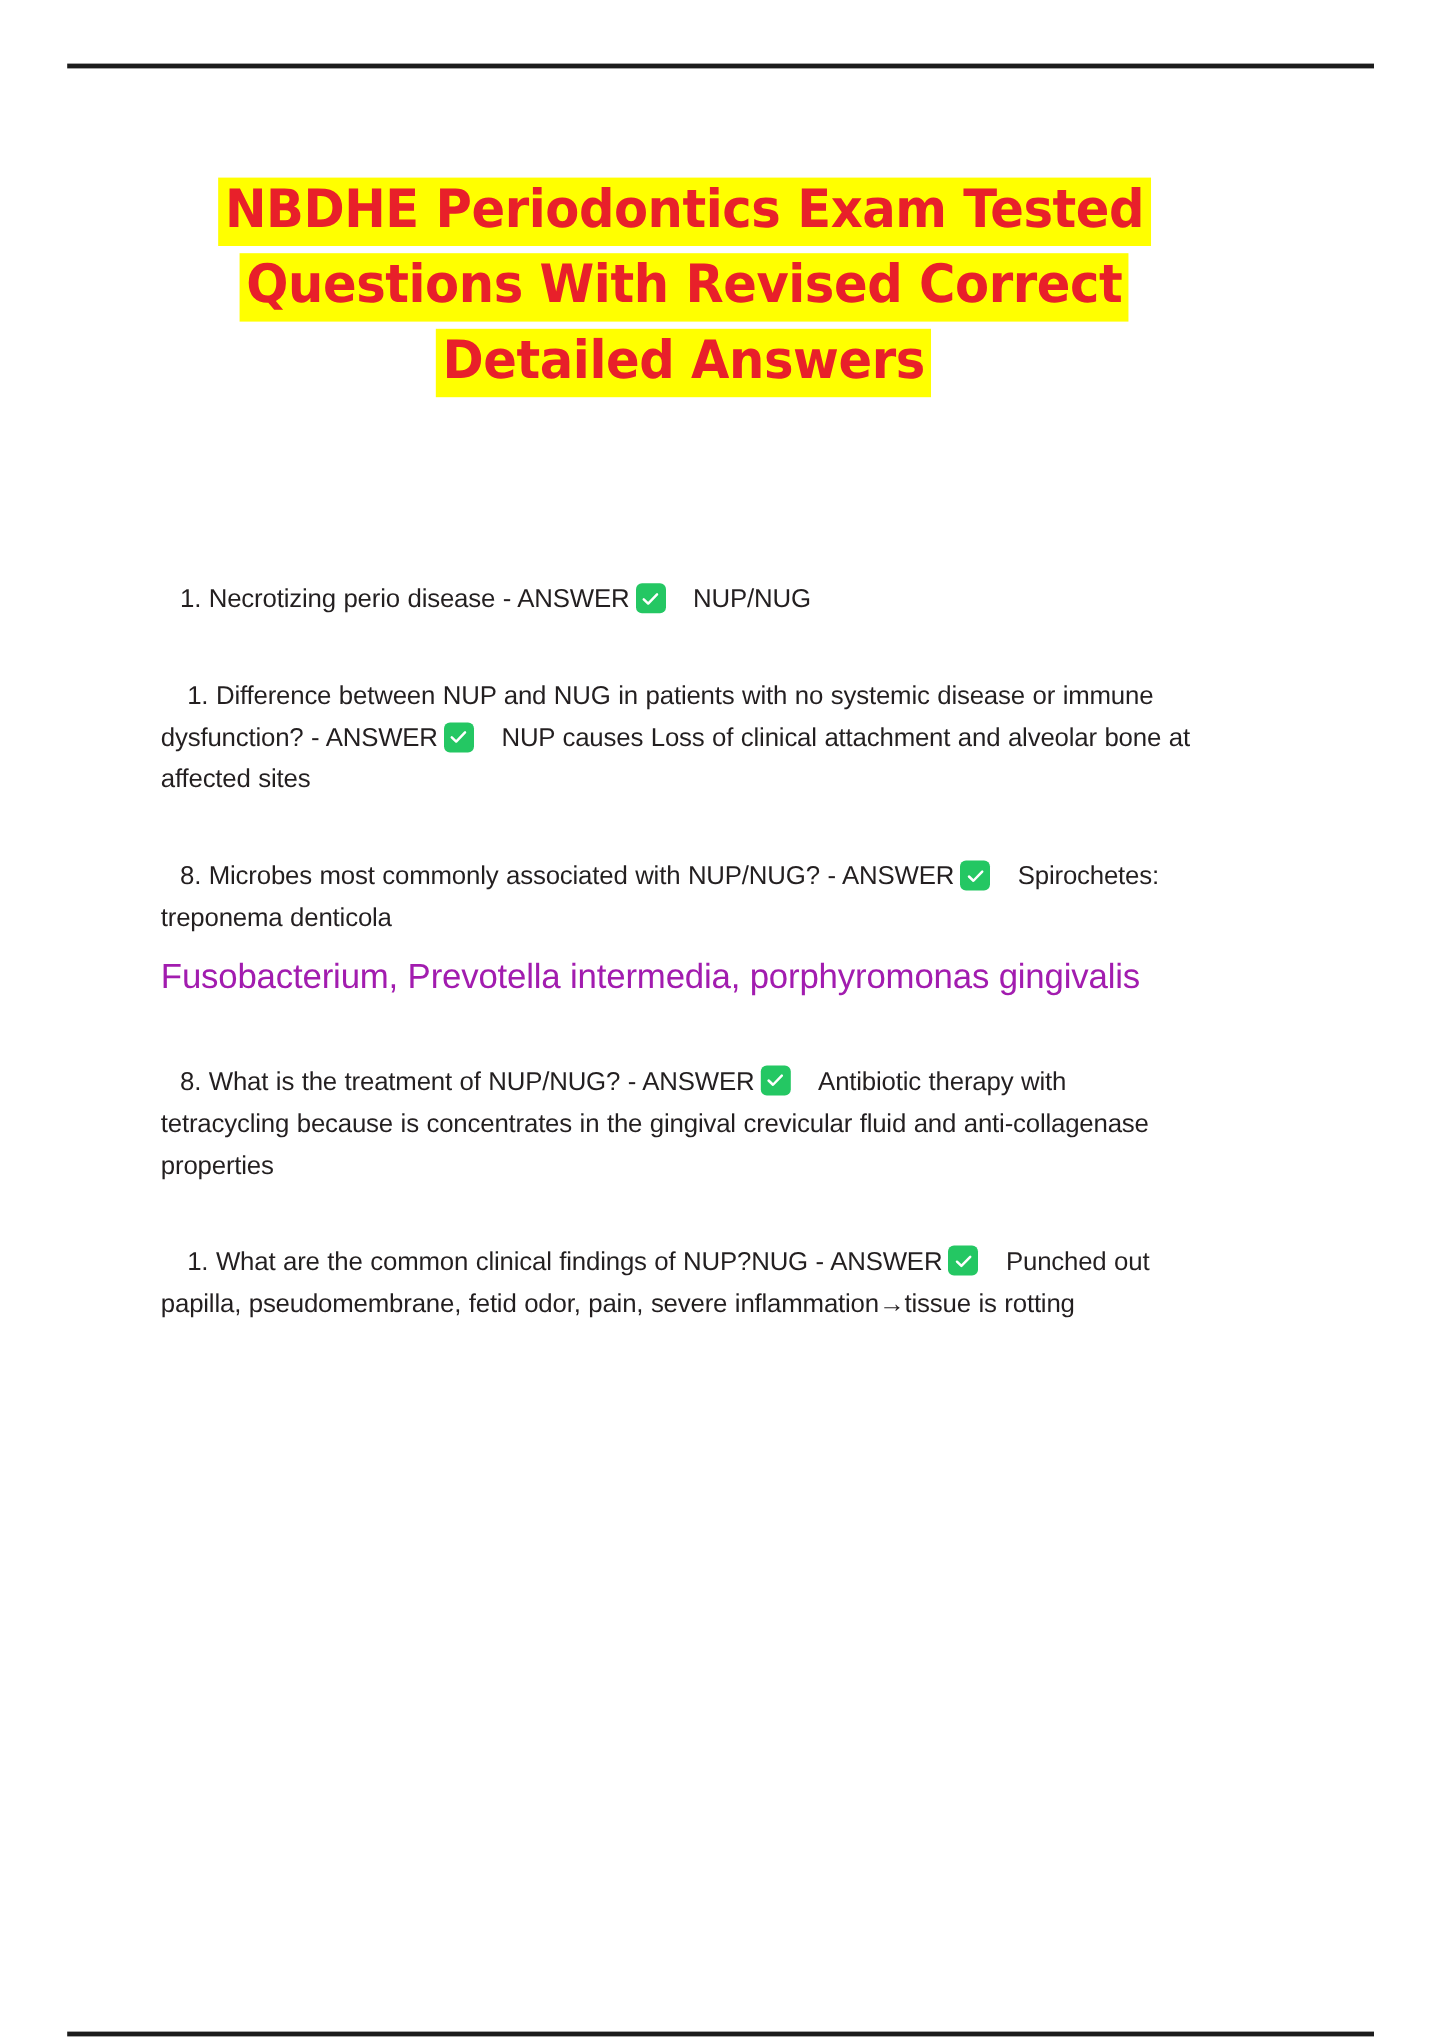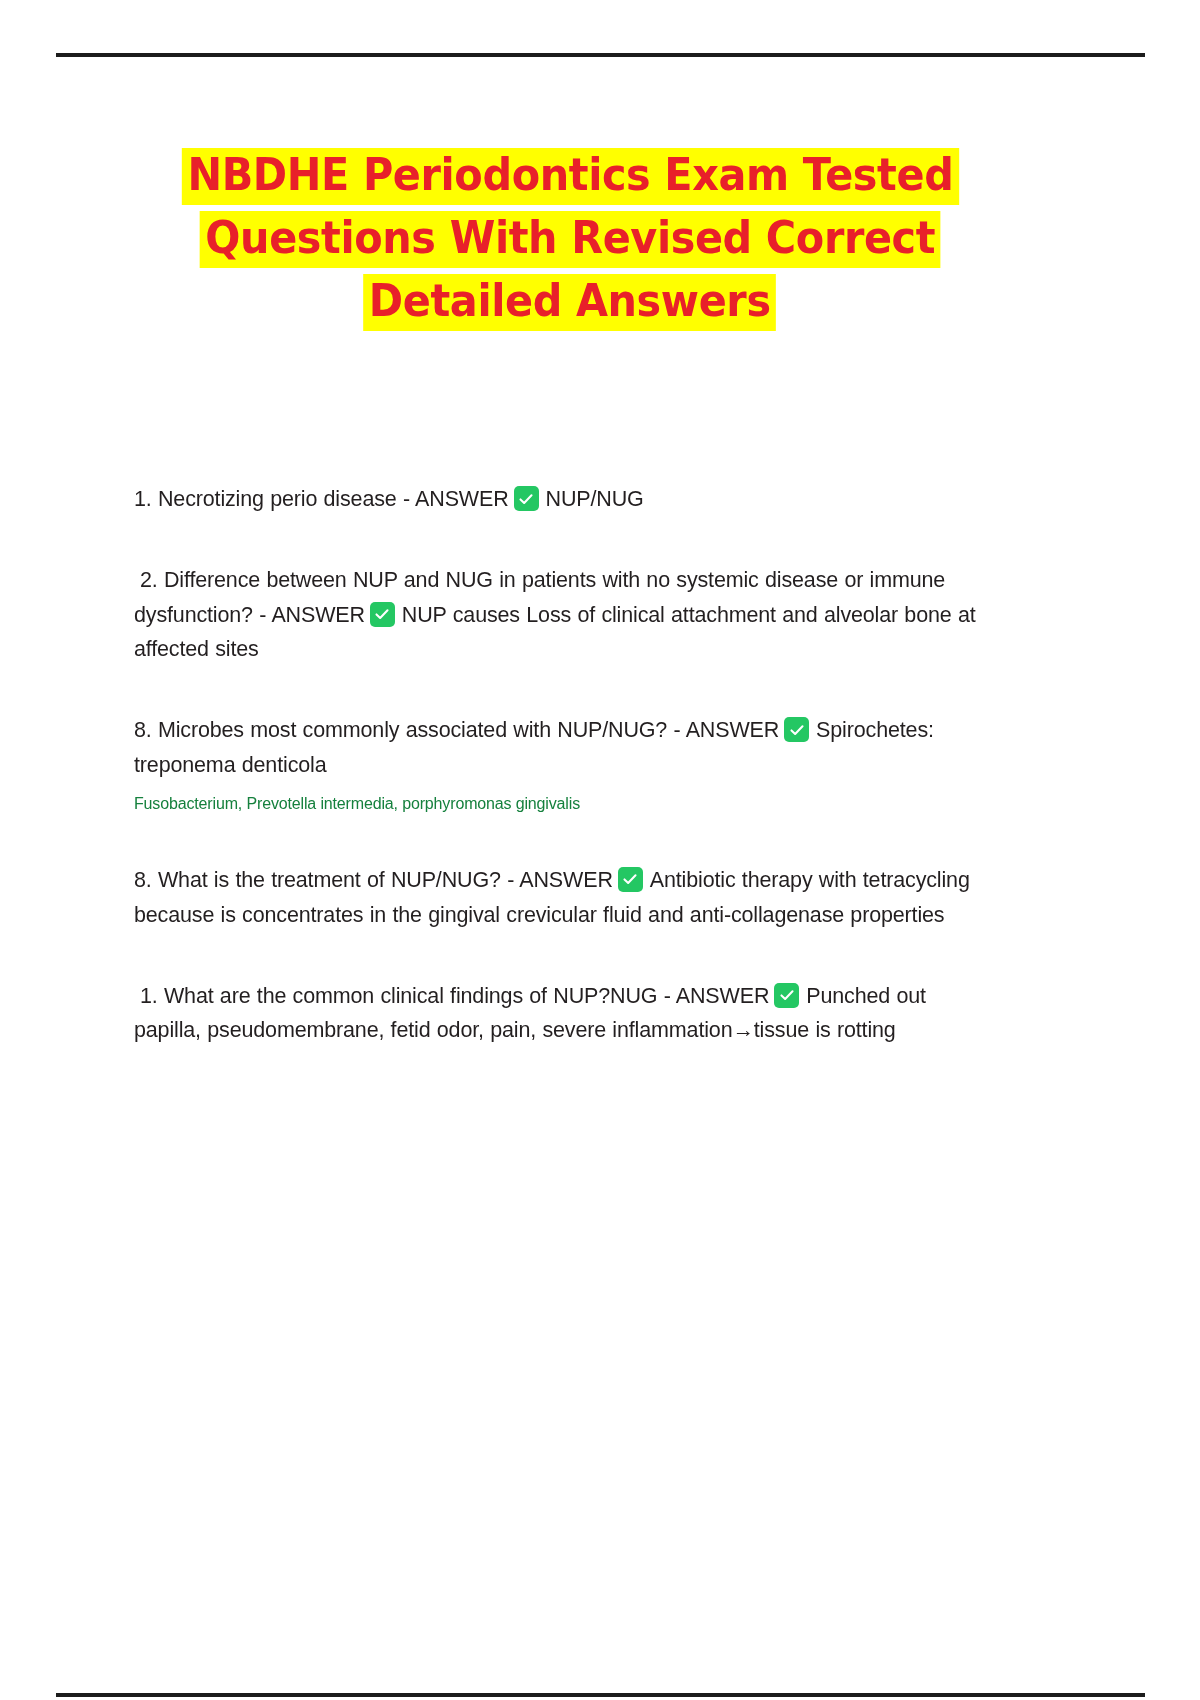--- a/index.html
+++ b/index.html
@@ -78,27 +78,27 @@
     letter-spacing: -0.15px;
     text-align: left;
     word-spacing: 0.5px;
   }
   .qa.tight { margin-bottom: 8px; }
   .qa.lead  { text-indent: 6px; }
 
   .sub {
     margin: 0 0 46px 0;
     font-family: "Liberation Sans", sans-serif;
-    font-size: 16px;
+    font-size: 29px;
     line-height: 1.62;
-    color: #15803d;
+    color: #a21caf;
     letter-spacing: -0.15px;
   }
 
-  .q-text, .a-text { white-space: normal; }
+  .q-text, .a-text { white-space: normal; margin-left: 16px; }
 
   
   .check {
     display: inline-block;
     width: 25px;
     height: 25px;
     vertical-align: -5px;
     margin: 0 7px 0 5px;
     border-radius: 5px;
     background: #24c763;
@@ -127,21 +127,21 @@
     <div class="title-line l2"><span class="hl">Questions With Revised Correct</span></div>
     <div class="title-line l3"><span class="hl">Detailed Answers</span></div>
   </div>
 
   <div class="body-block">
 
     <p class="qa"><span class="q-text">1. Necrotizing perio disease -  ANSWER</span><span class="check"><svg viewBox="0 0 24 24" aria-hidden="true">
             <path d="M4.2 12.6 L9.4 17.6 L19.8 6.8" fill="none" stroke="#ffffff" stroke-width="2.9" stroke-linecap="round" stroke-linejoin="round"></path>
           </svg></span><span class="a-text">NUP/NUG</span></p>
 
-    <p class="qa lead"><span class="q-text"> 2. Difference between NUP and NUG in patients with no systemic disease or immune dysfunction? -  ANSWER</span><span class="check"><svg viewBox="0 0 24 24" aria-hidden="true">
+    <p class="qa lead"><span class="q-text"> 1. Difference between NUP and NUG in patients with no systemic disease or immune dysfunction? -  ANSWER</span><span class="check"><svg viewBox="0 0 24 24" aria-hidden="true">
             <path d="M4.2 12.6 L9.4 17.6 L19.8 6.8" fill="none" stroke="#ffffff" stroke-width="2.9" stroke-linecap="round" stroke-linejoin="round"></path>
           </svg></span><span class="a-text">NUP causes Loss of clinical attachment and alveolar bone at affected sites</span></p>
 
     <p class="qa tight"><span class="q-text">8. Microbes most commonly associated with NUP/NUG? -  ANSWER</span><span class="check"><svg viewBox="0 0 24 24" aria-hidden="true">
             <path d="M4.2 12.6 L9.4 17.6 L19.8 6.8" fill="none" stroke="#ffffff" stroke-width="2.9" stroke-linecap="round" stroke-linejoin="round"></path>
           </svg></span><span class="a-text">Spirochetes: treponema denticola</span></p>
 
     <p class="sub">Fusobacterium, Prevotella intermedia, porphyromonas gingivalis</p>
 
     <p class="qa"><span class="q-text">8. What is the treatment of NUP/NUG? -  ANSWER</span><span class="check"><svg viewBox="0 0 24 24" aria-hidden="true">

